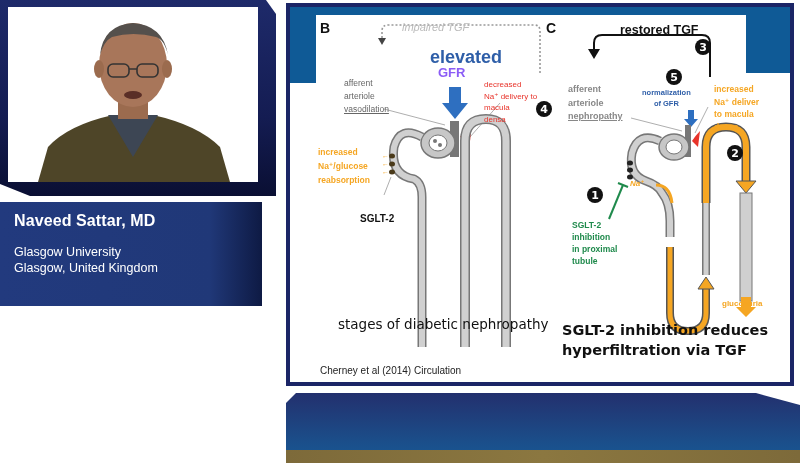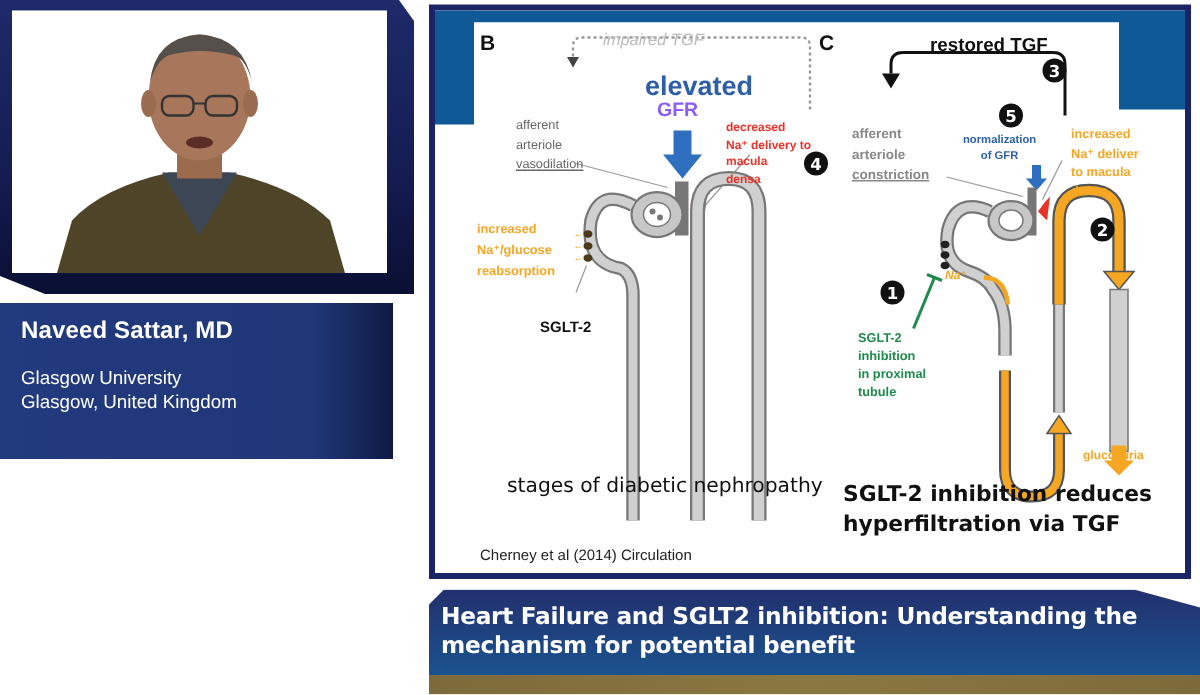--- a/index.html
+++ b/index.html
@@ -216,21 +216,21 @@
 
     <div class="panel-letter" style="left:30px; top:13px;">B</div>
     <div class="t" style="left:112px; top:14px; font-size:11px; color:#bbb; font-style:italic;">impaired TGF</div>
     <div class="t" style="left:140px; top:40px; font-size:18px; color:#2e5ea8; font-weight:bold;">elevated</div>
     <div class="t" style="left:148px; top:58px; font-size:13px; color:#8b5cf6; font-weight:bold;">GFR</div>
     <div class="t" style="left:54px; top:70px; font-size:8.5px; color:#666; line-height:13px;">
       <div>afferent</div>
       <div>arteriole</div>
       <div style="text-decoration:underline;text-align:center;">vasodilation</div>
     </div>
-    <div class="t" style="left:194px; top:72px; font-size:8px; color:#e8332a; font-weight:bold; line-height:11.5px;">
+    <div class="t" style="left:194px; top:72px; font-size:8px; color:#e8332a; font-weight:normal; line-height:11.5px;">
       <div>decreased</div>
       <div>Na⁺ delivery to</div>
       <div>macula</div>
       <div>densa</div>
     </div>
     <div class="t" style="left:28px; top:138px; font-size:8.5px; color:#f5a623; font-weight:bold; line-height:14px;">
       <div>increased</div>
       <div>Na⁺/glucose</div>
       <div>reabsorption</div>
     </div>
@@ -239,21 +239,21 @@
     <div class="t caption-bold" style="left:48px; top:308px;">
       <div>stages of diabetic nephropathy</div>
     </div>
     <div class="t citation" style="left:30px; top:358px;">Cherney et al (2014) Circulation</div>
 
     <div class="panel-letter" style="left:256px; top:13px;">C</div>
     <div class="t" style="left:330px; top:16px; font-size:12.5px; color:#111; font-weight:bold;">restored TGF</div>
     <div class="t" style="left:278px; top:76px; font-size:9px; color:#888; line-height:13.5px; font-weight:bold;">
       <div>afferent</div>
       <div>arteriole</div>
-      <div style="text-decoration:underline;">constriction</div>
+      <div style="text-decoration:underline;">nephropathy</div>
     </div>
     <div class="t" style="left:352px; top:80px; font-size:7.5px; color:#2e5ea8; font-weight:bold; line-height:11px; text-align:center;">
       <div>normalization</div>
       <div>of GFR</div>
     </div>
     <div class="t" style="left:424px; top:76px; font-size:8.5px; color:#f5a623; font-weight:bold; line-height:12.5px;">
       <div>increased</div>
       <div>Na⁺ deliver</div>
       <div>to macula</div>
       <div>densa</div>
@@ -268,18 +268,14 @@
     <div class="t" style="left:432px; top:292px; font-size:8px; color:#f5a623; font-weight:bold;">glucosuria</div>
 
     <div class="t caption-bold-lg" style="left:272px; top:313px;">
       <div>SGLT-2 inhibition reduces</div>
       <div>hyperfiltration via TGF</div>
     </div>
   </div>
 </div>
 
 <div class="title-bar">
-  <div class="title-text">
-    <div>Heart Failure and SGLT2 inhibition: Understanding the</div>
-    <div>mechanism for potential benefit</div>
-  </div>
   <div class="title-gold"></div>
 </div>
 
 </body></html>

